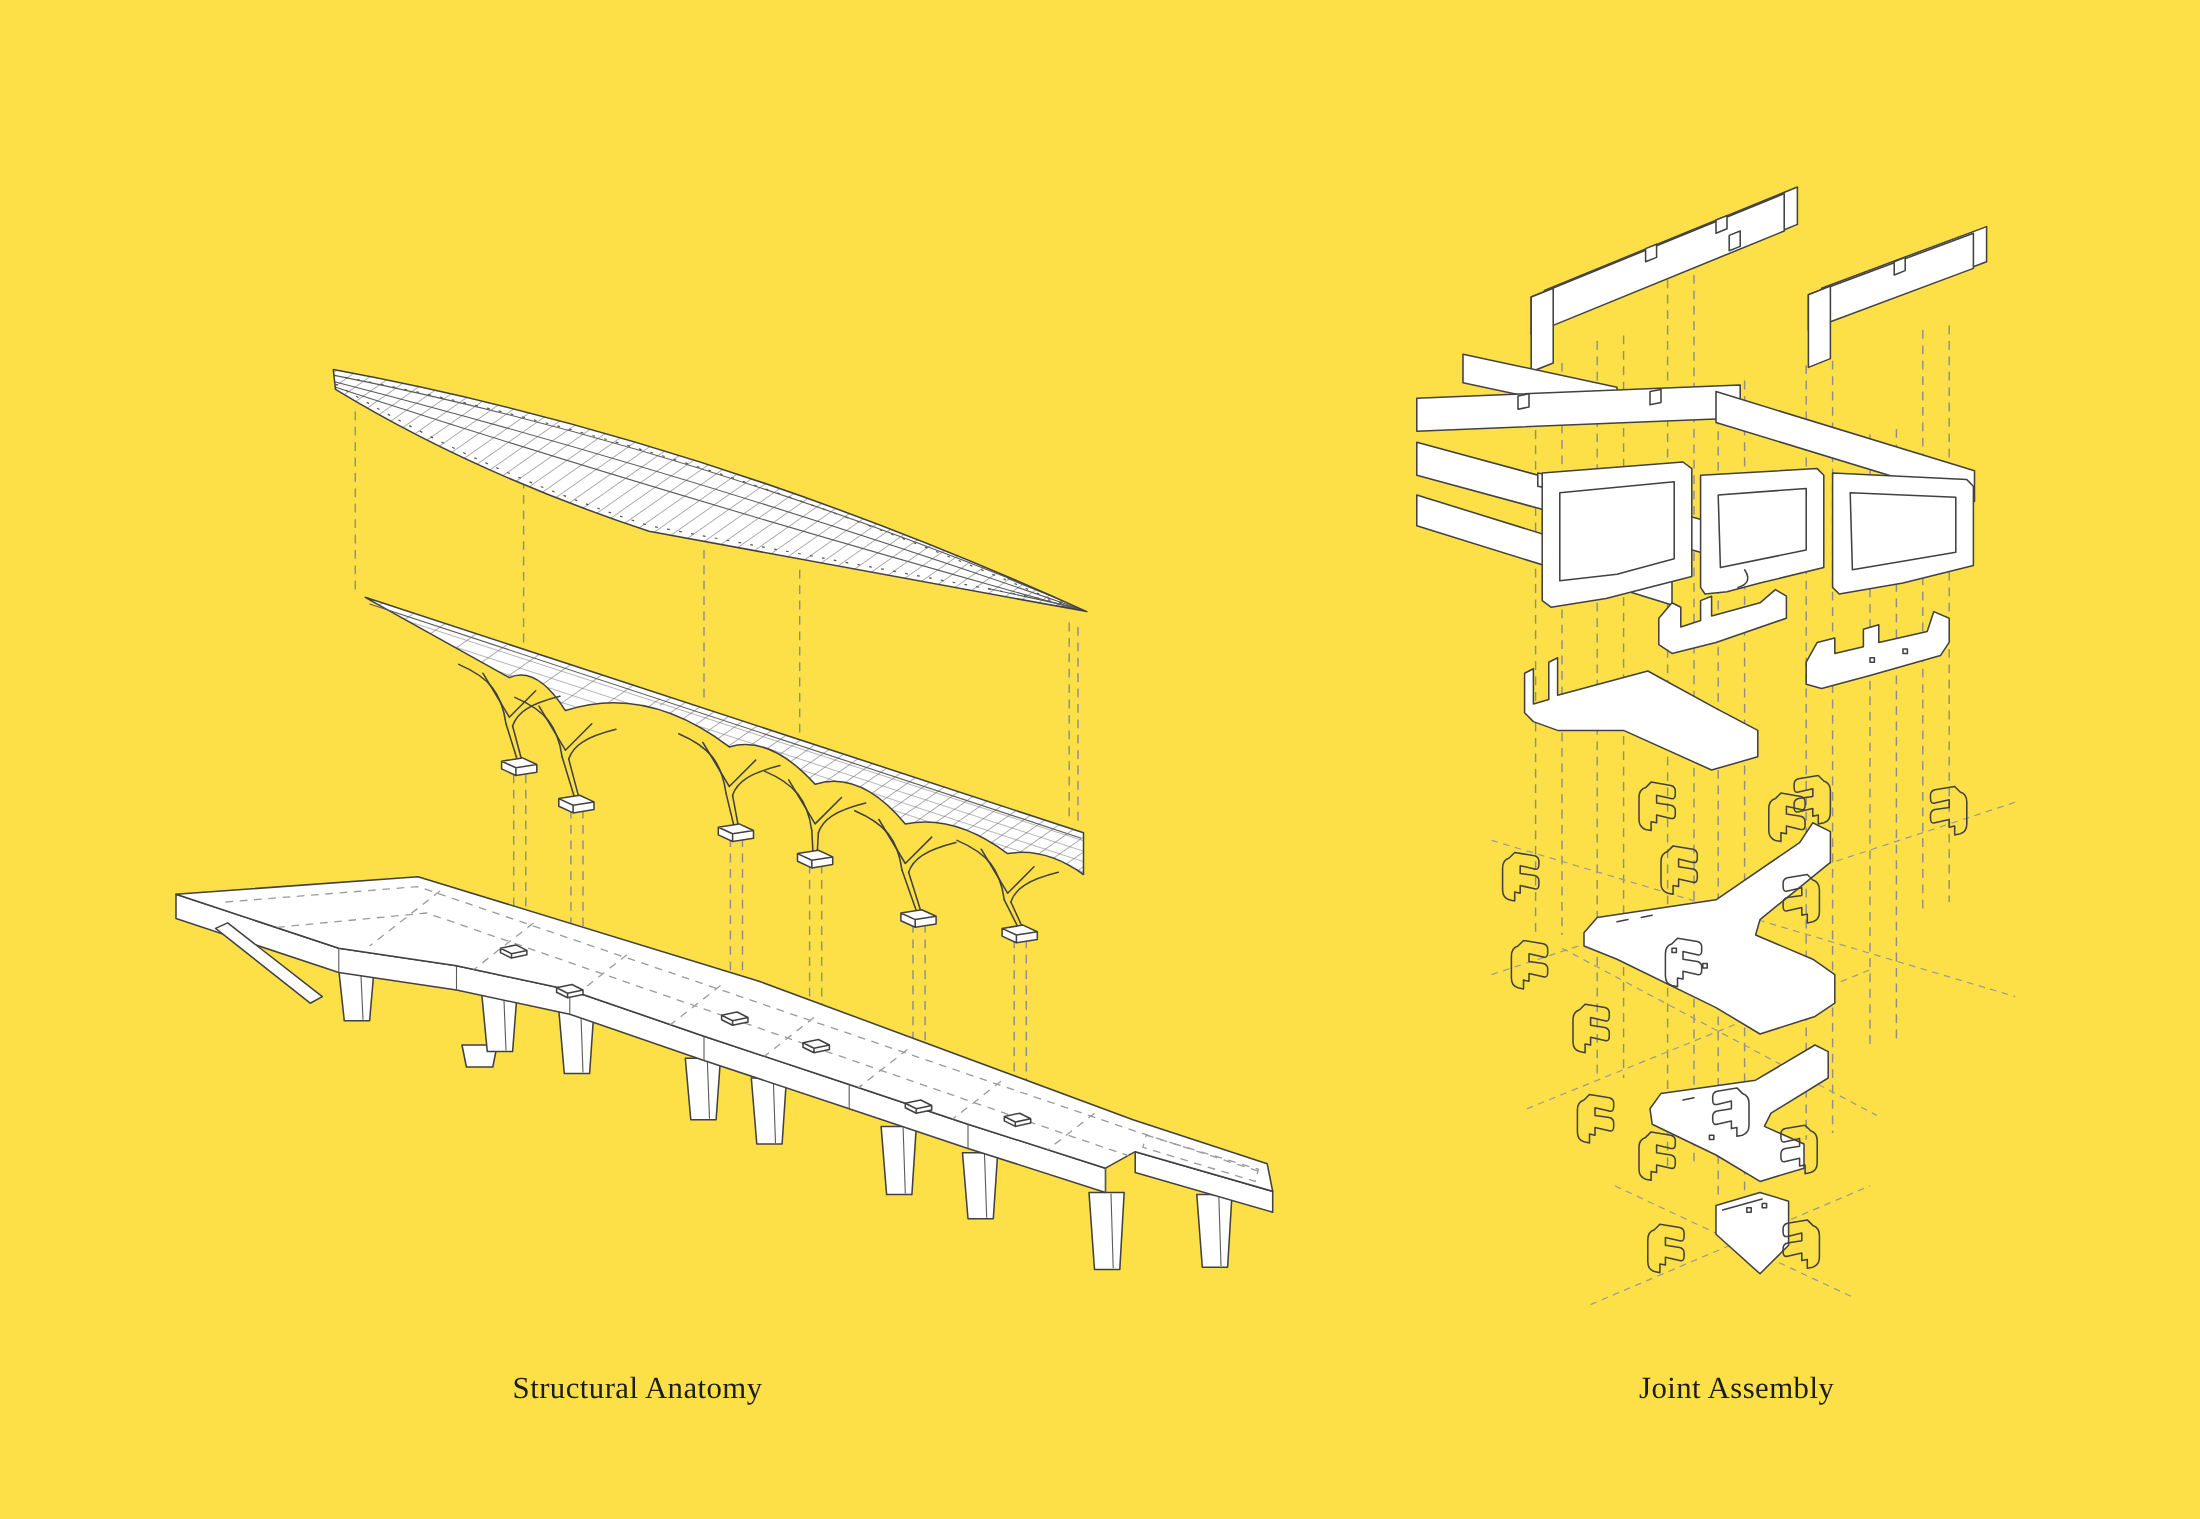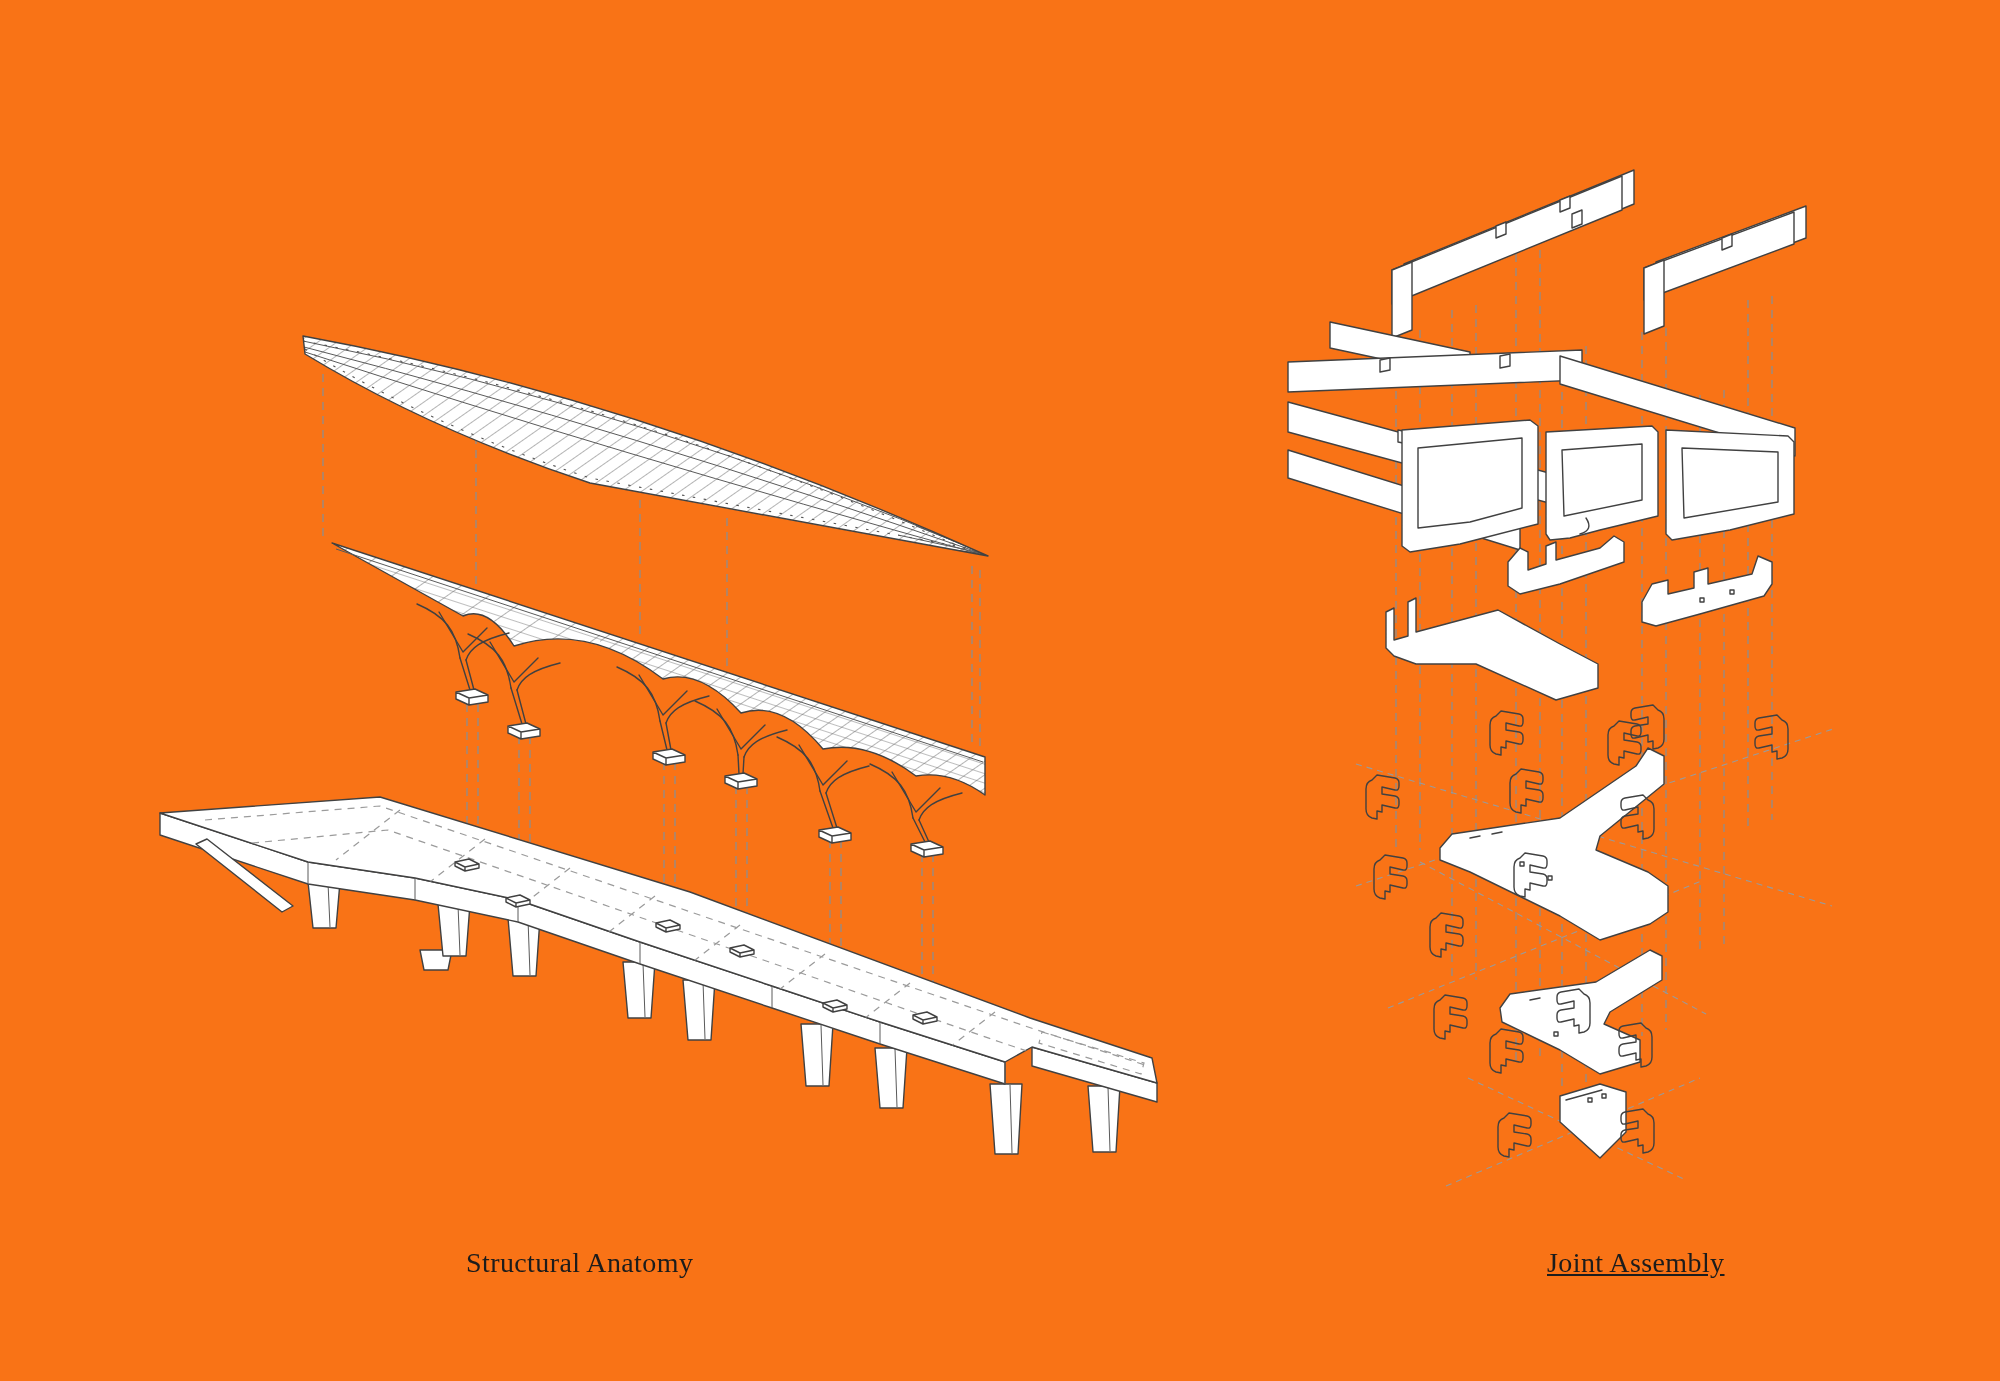--- a/index.html
+++ b/index.html
@@ -1,21 +1,21 @@
 <!DOCTYPE html>
 <html><head>
 <meta charset="utf-8">
 <style>
   html,body{margin:0;padding:0;background:#ffffff;}
-  #stage{position:relative;width:2000px;height:1381px;background:#f97316;overflow:hidden;
+  #stage{position:relative;width:2000px;height:1381px;background:#fde047;overflow:hidden;
          font-family:"Liberation Serif", serif;}
   #drawing{position:absolute;left:0;top:0;}
   .caption{position:absolute;top:1247px;font-size:28px;letter-spacing:.4px;color:#1c1c1c;white-space:nowrap;}
   .caption.left{left:466px;}
-  .caption.right{left:1547px;text-decoration:underline;}
+  .caption.right{left:1490px;}
   
   .ln{fill:#ffffff;stroke:#414141;stroke-width:1.4;stroke-linejoin:round;stroke-linecap:round;}
   .lnf{fill:none;stroke:#414141;stroke-width:1.4;stroke-linejoin:round;stroke-linecap:round;}
   .thin{fill:none;stroke:#5a5a5a;stroke-width:1;}
   .dash{fill:none;stroke:#8e8e8e;stroke-width:1.3;stroke-dasharray:8 6;}
   .ddia{fill:none;stroke:#9a9a9a;stroke-width:1.1;stroke-dasharray:6 5;}
   .dgrid{fill:none;stroke:#9b9b9b;stroke-width:1.2;stroke-dasharray:7 6;}
   .tick{fill:none;stroke:#555555;stroke-width:1.1;stroke-dasharray:2.5 8.5;}
 </style>
 </head>

